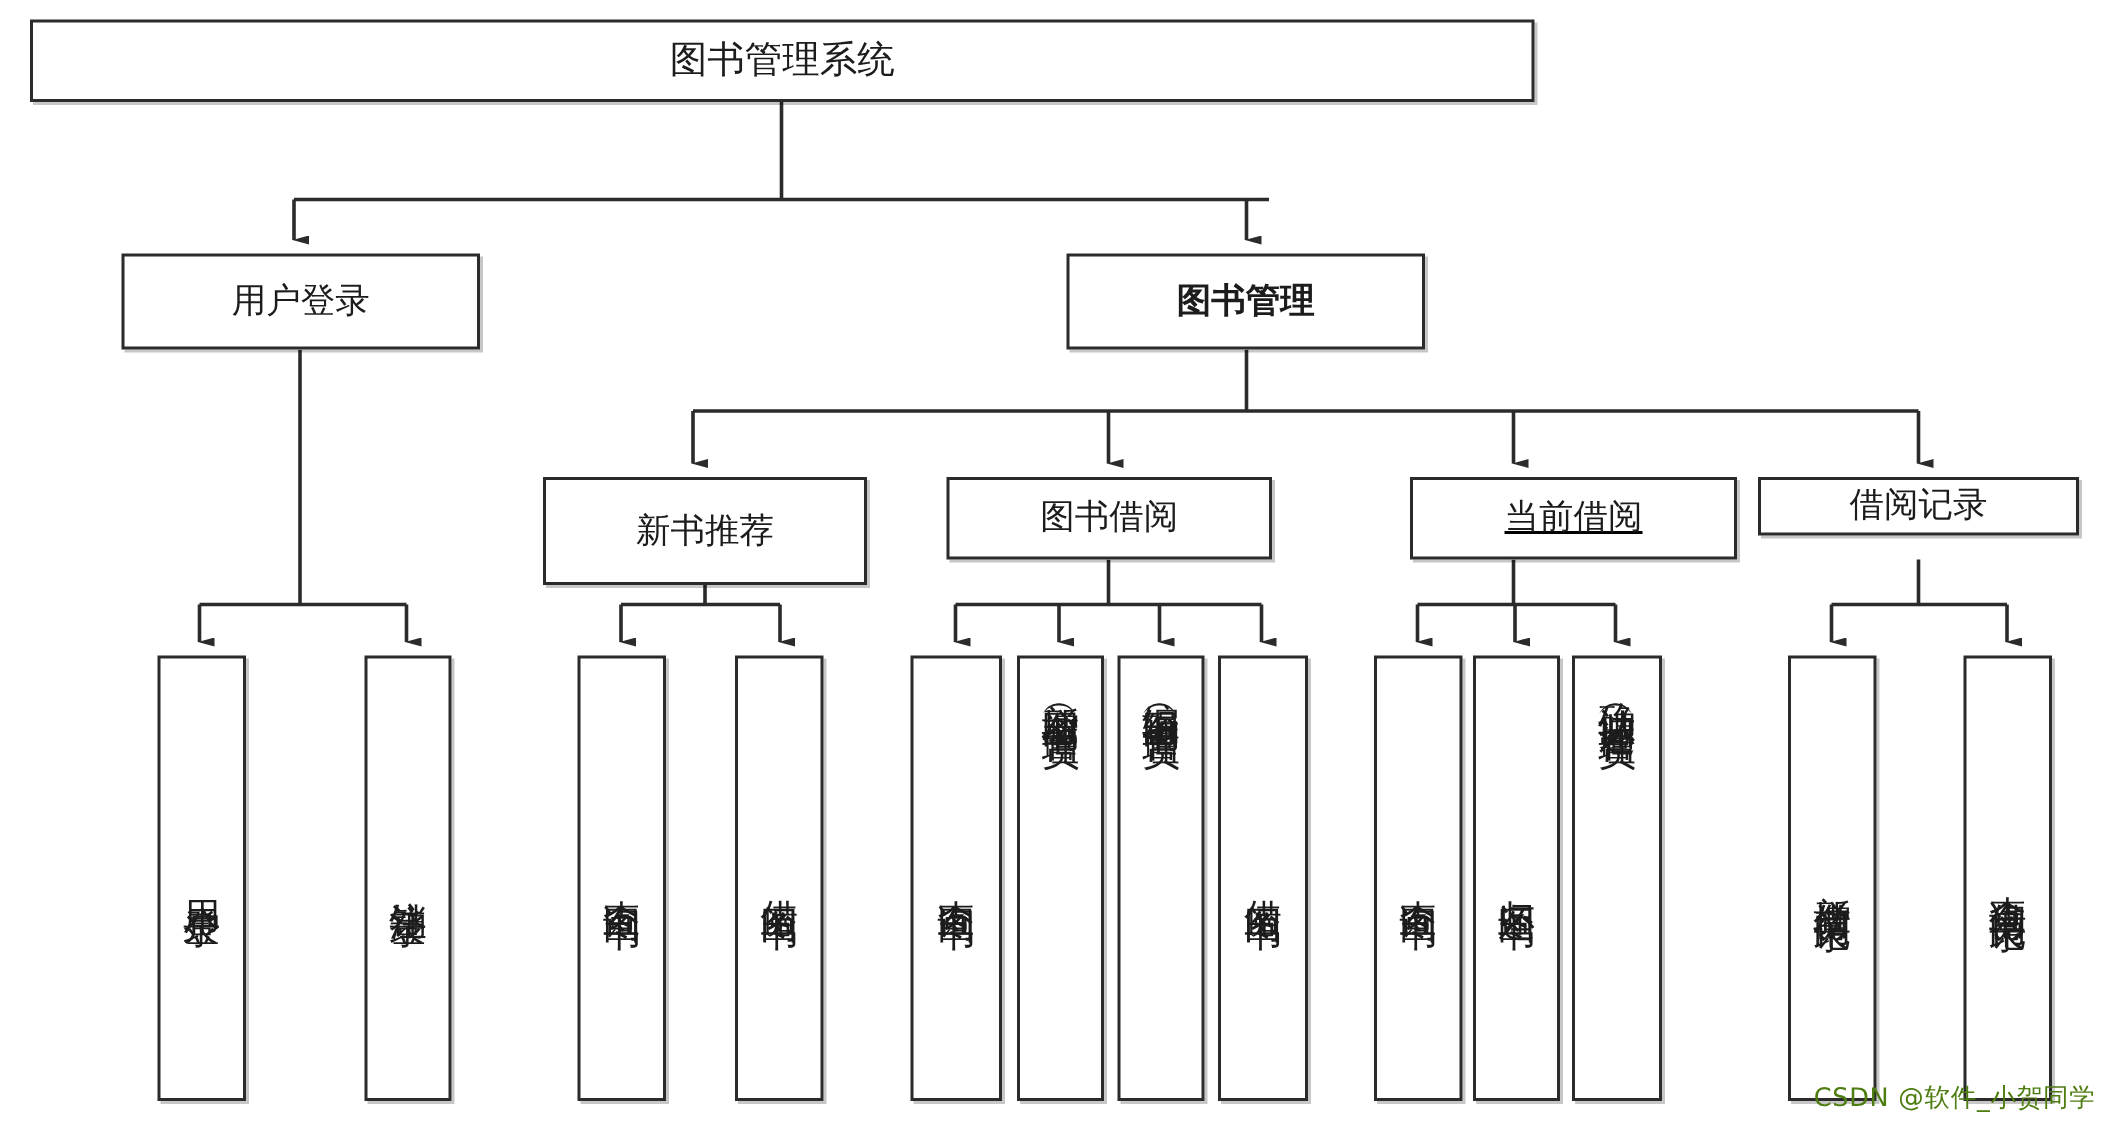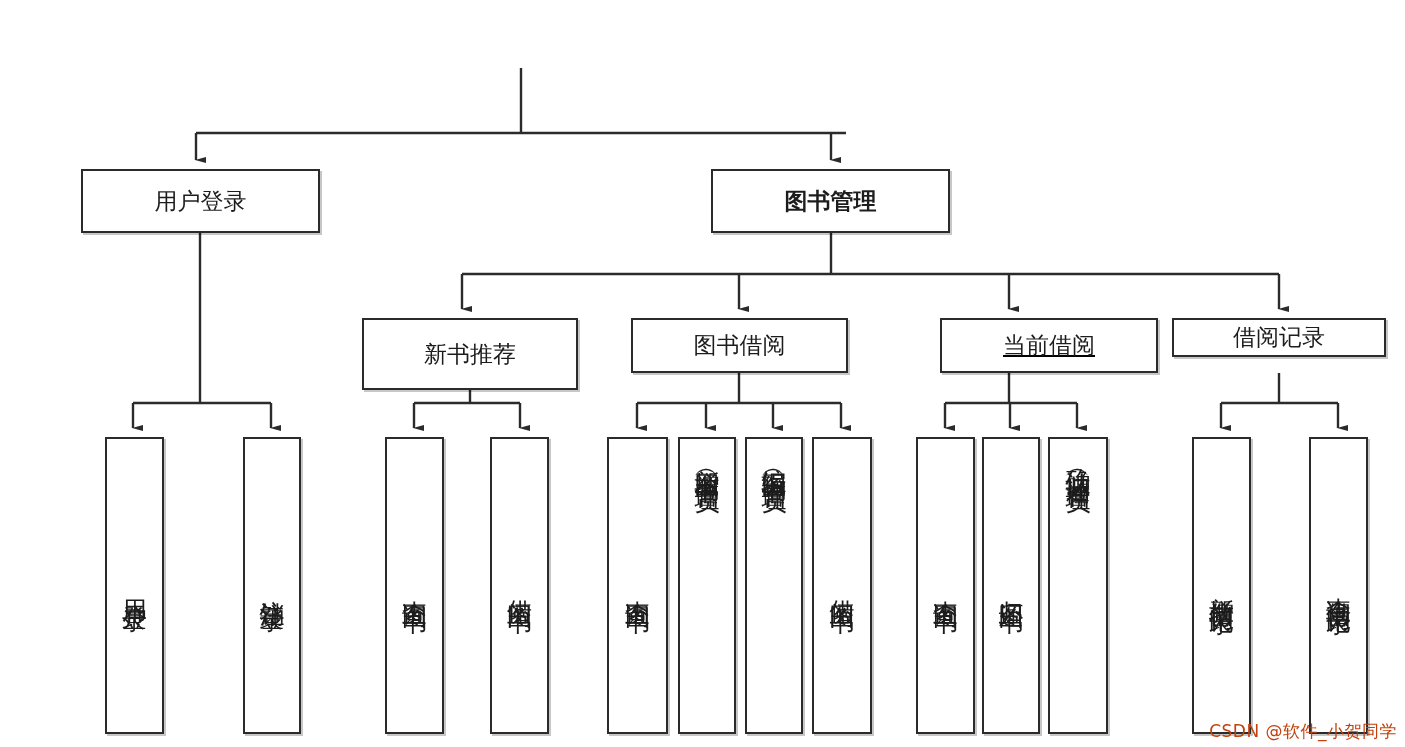--- a/index.html
+++ b/index.html
@@ -13,21 +13,21 @@
   .node .label{color:#1c1c1c;white-space:nowrap;line-height:1.15;}
   .n-root .label{font-size:25px;}
   .n-l2 .label{font-size:23px;}
   .n-l3 .label{font-size:23px;}
   .leaf .label{writing-mode:vertical-rl;text-orientation:upright;
                font-size:25px;letter-spacing:3px;line-height:1.0;
                max-height:284px;}
   .leaf{align-items:flex-start;padding-top:10px;}
   .leaf.short{align-items:center;padding-top:0;}
   .watermark{position:absolute;right:8px;bottom:4px;font-size:17px;
-             color:#c2410c;white-space:nowrap;letter-spacing:0.5px;}
+             color:#4d7c0f;white-space:nowrap;letter-spacing:0.5px;}
 </style>
 </head>
 <body>
 
 <div id="diagram">
 
   <svg class="wires" viewBox="0 0 1405 747" xmlns="http://www.w3.org/2000/svg">
     <defs>
       <marker id="arw" markerWidth="10" markerHeight="12" refX="3" refY="10" orient="auto" markerUnits="userSpaceOnUse">
         <path d="M0,0 L6,0 L3,11 Z" fill="#2b2b2b"></path>
@@ -70,20 +70,23 @@
       <path d="M1010,403 L1010,428" marker-end="url(#arw)"></path>
       <path d="M1077,403 L1077,428" marker-end="url(#arw)"></path>
 
       <path d="M1279,373 L1279,403"></path>
       <path d="M1221,403 L1338,403"></path>
       <path d="M1221,403 L1221,428" marker-end="url(#arw)"></path>
       <path d="M1338,403 L1338,428" marker-end="url(#arw)"></path>
     </g>
   </svg>
 
+  <div class="node n-root" style="left:20px;top:13px;width:1003px;height:55px;">
+    <span class="label">图书管理系统</span>
+  </div>
 
   <div class="node n-l2" style="left:81px;top:169px;width:239px;height:64px;">
     <span class="label">用户登录</span>
   </div>
   <div class="node n-l2" style="left:711px;top:169px;width:239px;height:64px;font-weight:bold;">
     <span class="label">图书管理</span>
   </div>
 
   <div class="node n-l3" style="left:362px;top:318px;width:216px;height:72px;">
     <span class="label">新书推荐</span>

